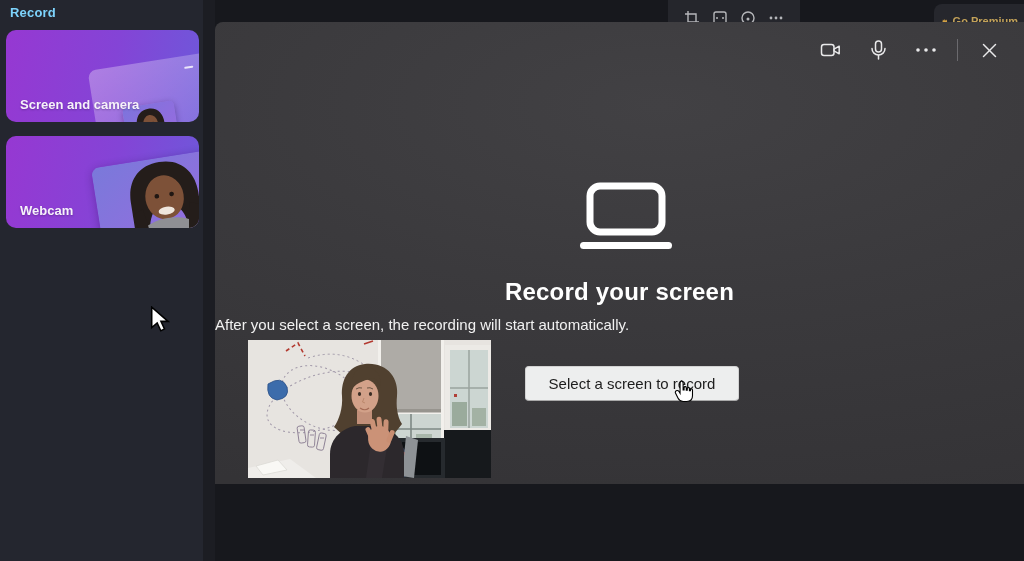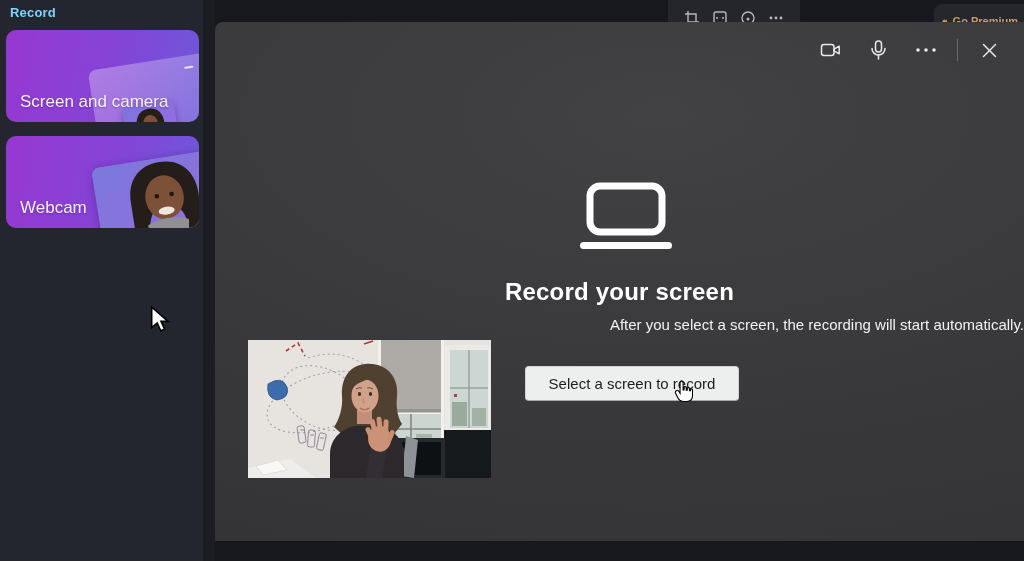--- a/index.html
+++ b/index.html
@@ -6,48 +6,48 @@
   *{box-sizing:border-box;font-family:"Liberation Sans", sans-serif;}
   .screen{position:relative;width:1024px;height:561px;background:#17181d;overflow:hidden;}
 
   
   .sidebar{position:absolute;left:0;top:0;width:203px;height:561px;background:#24262f;}
   .sidebar-strip{position:absolute;left:203px;top:0;width:12px;height:561px;background:#1c1d23;}
   .sidebar-title{position:absolute;left:10px;top:5px;font-size:13px;font-weight:700;color:#7dd3fc;letter-spacing:.2px;}
   .record-card{position:absolute;left:6px;width:193px;height:92px;border-radius:10px;overflow:hidden;
       background:linear-gradient(100deg,#9638d2 0%,#8444d6 55%,#6e58da 100%);cursor:pointer;}
   .card-1{top:30px;} .card-2{top:136px;padding-left:30px;} .card-3{top:243px;}
-  .card-label{position:absolute;left:14px;bottom:10px;font-size:17px;font-weight:400;color:#f6f2fa;text-shadow:0 1px 2px rgba(40,10,70,.35);}
+  .card-label{position:absolute;left:14px;bottom:10px;font-size:13px;font-weight:700;color:#f6f2fa;text-shadow:0 1px 2px rgba(40,10,70,.35);}
   .card-mockup{position:absolute;right:-30px;top:30px;width:135px;height:92px;border-radius:8px;
       background:linear-gradient(150deg,rgba(255,255,255,.32),rgba(255,255,255,.10));
       transform:rotate(-9deg);}
   .mock-min{position:absolute;top:11px;right:30px;width:9px;height:2px;background:rgba(255,255,255,.8);border-radius:1px;}
   .mock-photo{position:absolute;left:28px;top:42px;width:52px;height:44px;border-radius:5px;overflow:hidden;box-shadow:0 2px 6px rgba(30,5,60,.35);}
   .webcam-tile{position:absolute;right:-26px;top:22px;width:128px;height:88px;border-radius:8px;overflow:hidden;
       transform:rotate(-9deg);box-shadow:0 2px 8px rgba(30,5,60,.3);}
   .persvg{width:100%;height:100%;display:block;}
 
   
   .bg-toolbar{position:absolute;left:668px;top:0;width:132px;height:30px;background:#25262c;border-radius:0 0 0 0;
       display:flex;align-items:center;justify-content:space-around;padding:6px 10px 0 10px;}
   .bg-toolbar svg{opacity:.85;}
   .premium-pill{position:absolute;left:934px;top:4px;width:90px;height:30px;background:#26272d;border-radius:8px 0 0 0;
       display:flex;align-items:center;gap:5px;padding:4px 6px 0 8px;}
   .premium-label{font-size:11px;font-weight:700;color:#c3a259;white-space:nowrap;}
 
   
-  .modal{position:absolute;left:215px;top:22px;width:809px;height:519px;border-radius:8px 0 0 0;
+  .modal{position:absolute;left:215px;top:22px;width:809px;height:462px;border-radius:8px 0 0 0;
       background:radial-gradient(120% 90% at 55% 18%, #424144 0%, #3b3a3d 45%, #343336 100%);}
   .modal-header{position:absolute;top:0;left:0;right:0;height:56px;display:flex;align-items:center;justify-content:flex-end;gap:14px;padding-right:18px;}
   .hicon{width:34px;height:30px;display:flex;align-items:center;justify-content:center;border-radius:4px;cursor:pointer;}
   .hdivider{width:1px;height:22px;background:#6b6a6e;}
 
   .laptop-icon{position:absolute;left:363px;top:160px;width:96px;height:70px;}
   .modal-title{position:absolute;left:0;right:0;top:256px;text-align:center;font-size:24px;font-weight:700;color:#ffffff;letter-spacing:.2px;}
-  .modal-subtitle{position:absolute;left:0;right:0;top:294px;text-align:right;font-size:15px;color:#f1f1f1;}
+  .modal-subtitle{position:absolute;left:0;right:0;top:294px;text-align:left;font-size:15px;color:#f1f1f1;}
 
   .webcam-preview{position:absolute;left:33px;top:318px;width:243px;height:138px;overflow:hidden;background:#e7e4e0;}
   .select-btn{position:absolute;left:310px;top:344px;width:214px;height:35px;background:#edeeee;color:#1d1d1d;
       font-size:15px;font-weight:500;border:1px solid #d2d2d2;border-bottom-color:#a9a9a9;border-radius:4px;
       display:flex;align-items:center;justify-content:center;cursor:pointer;}
 
   .cursor{position:absolute;pointer-events:none;z-index:50;}
   .cursor-arrow{left:150px;top:306px;}
   .cursor-hand{left:672px;top:380px;}
 </style>

